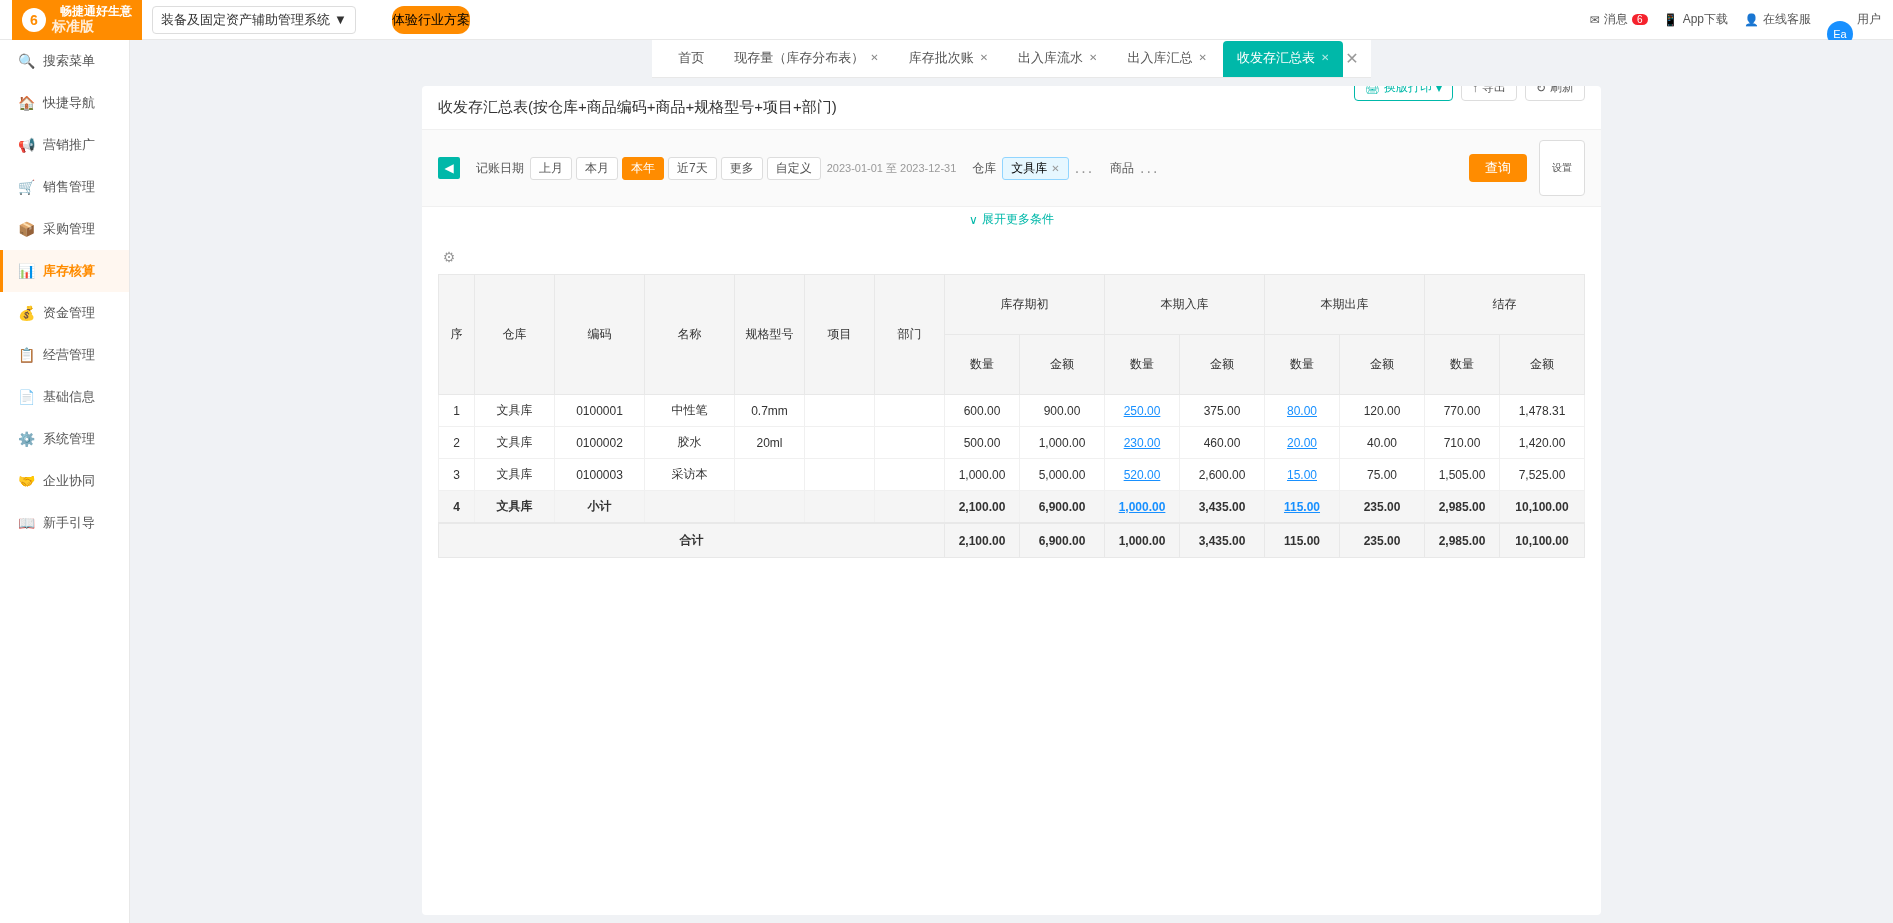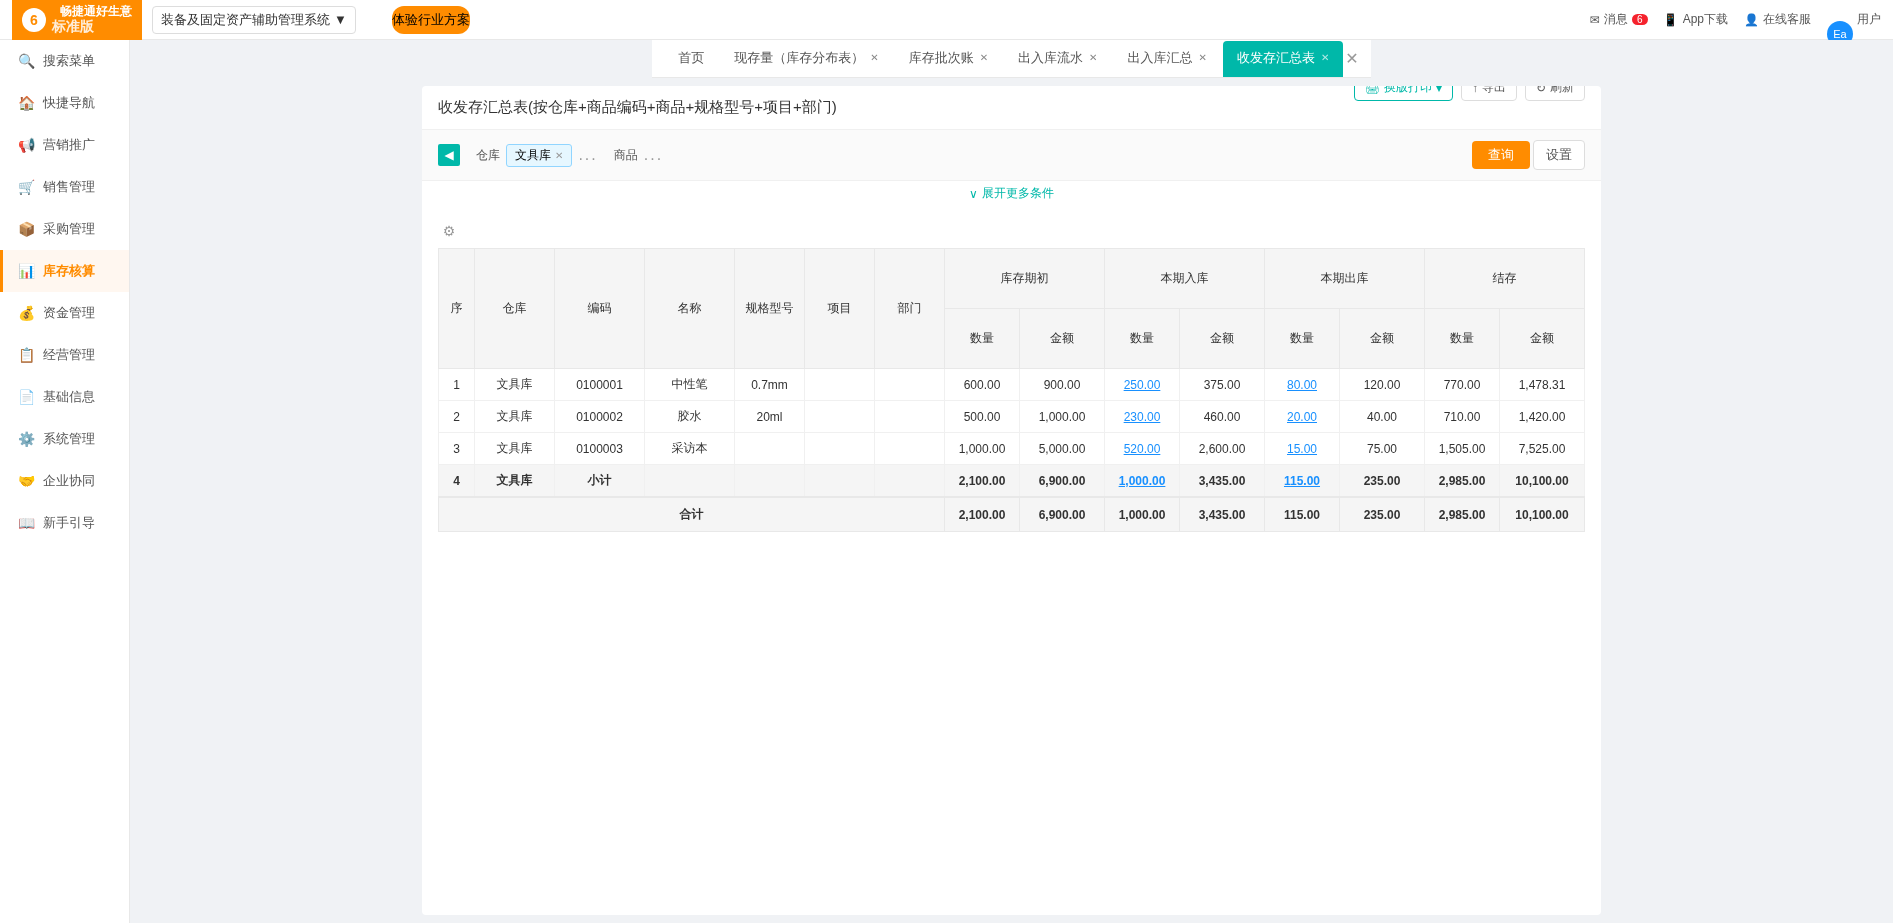--- a/index.html
+++ b/index.html
@@ -49,23 +49,23 @@
     .filter-collapse-btn { width: 22px; height: 22px; background: #00b8a9; color: #fff; border: none; cursor: pointer; font-size: 12px; display: flex; align-items: center; justify-content: center; border-radius: 2px; }
     .filter-group { display: flex; align-items: center; gap: 6px; }
     .filter-label { color: #555; font-size: 12px; white-space: nowrap; }
     .filter-date-btns { display: flex; gap: 4px; align-items: center; }
     .date-btn { padding: 2px 8px; border: 1px solid #ddd; background: #fff; color: #555; cursor: pointer; border-radius: 3px; font-size: 12px; }
     .date-btn.active { background: #ff8c00; color: #fff; border-color: #ff8c00; }
     .date-range { color: #999; font-size: 11px; }
     .filter-tag { display: flex; align-items: center; gap: 4px; background: #e6f7ff; border: 1px solid #91d5ff; padding: 2px 8px; border-radius: 3px; font-size: 12px; }
     .filter-tag-close { cursor: pointer; color: #999; font-size: 10px; }
     .filter-dots { color: #999; cursor: pointer; font-size: 16px; letter-spacing: 2px; }
-    .filter-right { margin-left: auto; display: flex; gap: 3px; align-items: center; }
+    .filter-right { margin-left: auto; display: flex; gap: 12px; align-items: center; }
     .btn-query { background: #ff8c00; color: #fff; border: none; padding: 5px 16px; border-radius: 4px; cursor: pointer; font-size: 13px; }
-    .btn-settings { background: #fff; color: #555; border: 1px solid #ddd; padding: 5px 12px; border-radius: 4px; cursor: pointer; font-size: 13px; }
+    .btn-settings { background: #fff; color: #555; border: 1px solid #ddd; padding: 20px 12px; border-radius: 4px; cursor: pointer; font-size: 10px; }
     .expand-more { display: flex; align-items: center; gap: 4px; color: #00b8a9; font-size: 12px; cursor: pointer; width: 100%; justify-content: center; padding: 4px 0; }
 
     
     .table-container { padding: 8px 16px; }
     table { width: 100%; border-collapse: collapse; font-size: 12px; }
     thead th { background: #f5f5f5; color: #333; padding: 21px 6px; text-align: center; border: 1px solid #e8e8e8; font-weight: 500; white-space: nowrap; }
     tbody td { padding: 7px 6px; text-align: center; border: 1px solid #f0f0f0; color: #333; }
     tbody tr.subtotal td { background: #f5f5f5; font-weight: bold; }
     .link-num { color: #1890ff; text-decoration: underline; cursor: pointer; }
     .table-settings { display: flex; justify-content: flex-start; padding: 6px 0; }
@@ -221,20 +221,32 @@
           </button>
           <button class="btn-refresh">
             <span>↻</span>
             <span>刷新</span>
           </button>
         </div>
       </div>
 
       <div class="filter-bar">
         <button class="filter-collapse-btn">◀</button>
+        <div class="filter-group">
+          <span class="filter-label">记账日期</span>
+          <div class="filter-date-btns">
+            <button class="date-btn">上月</button>
+            <button class="date-btn">本月</button>
+            <button class="date-btn active">本年</button>
+            <button class="date-btn">近7天</button>
+            <button class="date-btn">更多</button>
+            <button class="date-btn">自定义</button>
+          </div>
+          <span class="date-range">2023-01-01 至 2023-12-31</span>
+        </div>
 
         <div class="filter-group">
           <span class="filter-label">仓库</span>
           <div class="filter-tag">
             <span>文具库</span>
             <span class="filter-tag-close">✕</span>
           </div>
           <span class="filter-dots">...</span>
         </div>
 

